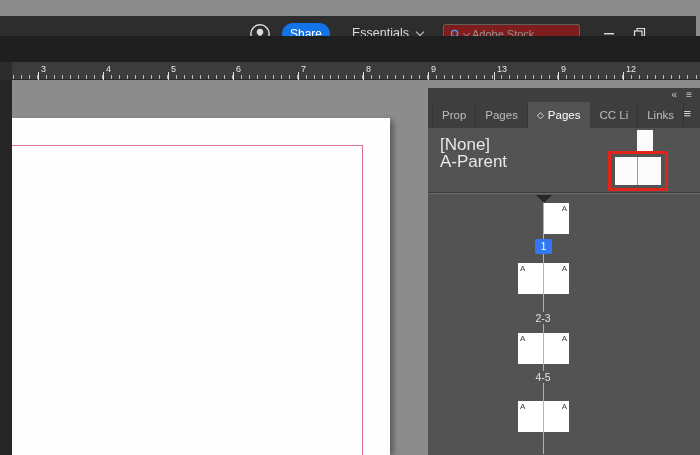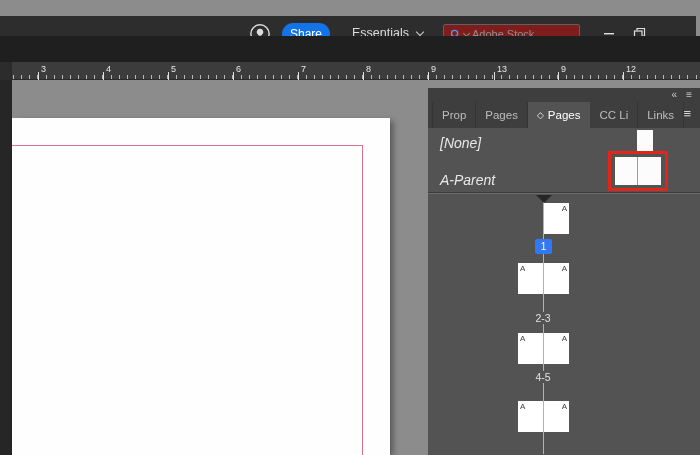--- a/index.html
+++ b/index.html
@@ -56,21 +56,21 @@
   .dockicons span { cursor:pointer; }
   .tabbar { position:absolute; left:0; top:14px; right:0; height:26px; background:#3e3e3e;
             display:flex; align-items:stretch; padding-left:4px; }
   .tab { display:flex; align-items:center; gap:4px; padding:0 9px; font-size:11.5px; color:#bdbdbd;
          border-right:1px solid #343434; cursor:pointer; white-space:nowrap; }
   .tab:first-child { border-left:1px solid #343434; }
   .tab.active { background:#535353; color:#fff; border-right-color:#535353; }
   .tab .dia { font-size:9px; color:#e8e8e8; }
   .panel-menu { position:absolute; right:9px; top:18px; color:#d5d5d5; font-size:13px; line-height:16px; cursor:pointer; }
 
-  .row-label { position:absolute; font-size:14px; color:#e8e8e8; cursor:pointer;font-style:italic; }
+  .row-label { position:absolute; font-size:17px; color:#e8e8e8; cursor:pointer; }
   .none-thumb { position:absolute; left:209px; top:42px; width:16px; height:21px; background:#fcfcfc; cursor:pointer; }
   .aparent-thumb { position:absolute; left:187px; top:69px; width:46px; height:28px; background:#fcfcfc; cursor:pointer; }
   .aparent-thumb::after { content:""; position:absolute; left:22px; top:0; bottom:0; width:1px; background:#9a9a9a; }
   .annotation { position:absolute; left:180px; top:63px; width:60px; height:40px; border:3px solid #e1251b; pointer-events:none; }
 
   .sect-divider { position:absolute; left:0; right:0; top:104px; height:1px; background:#3a3a3a; box-shadow:0 1px 0 rgba(130,130,130,.55); }
   .spine { position:absolute; left:115px; top:107px; bottom:0; width:1px; background:#b2b2b2; }
   .tri-handle { position:absolute; left:108px; top:107px; width:0; height:0; cursor:row-resize;
                 border-left:8px solid transparent; border-right:8px solid transparent; border-top:8px solid #262626; }
 
@@ -175,21 +175,21 @@
       </div>
       <div class="tab">
         <span>Links</span>
       </div>
     </div>
     <div class="panel-menu">≡</div>
 
     <div class="row-label" style="left:12px; top:47px">[None]</div>
     <div class="none-thumb"></div>
 
-    <div class="row-label" style="left:12px; top:84px">A-Parent</div>
+    <div class="row-label" style="left:12px; top:64px">A-Parent</div>
     <div class="aparent-thumb"></div>
     <div class="annotation"></div>
 
     <div class="sect-divider"></div>
     <div class="spine"></div>
     <div class="tri-handle"></div>
 
     <div class="thumb" style="left:116px; top:115px">
       <span class="pletter pl-right">A</span>
     </div>

